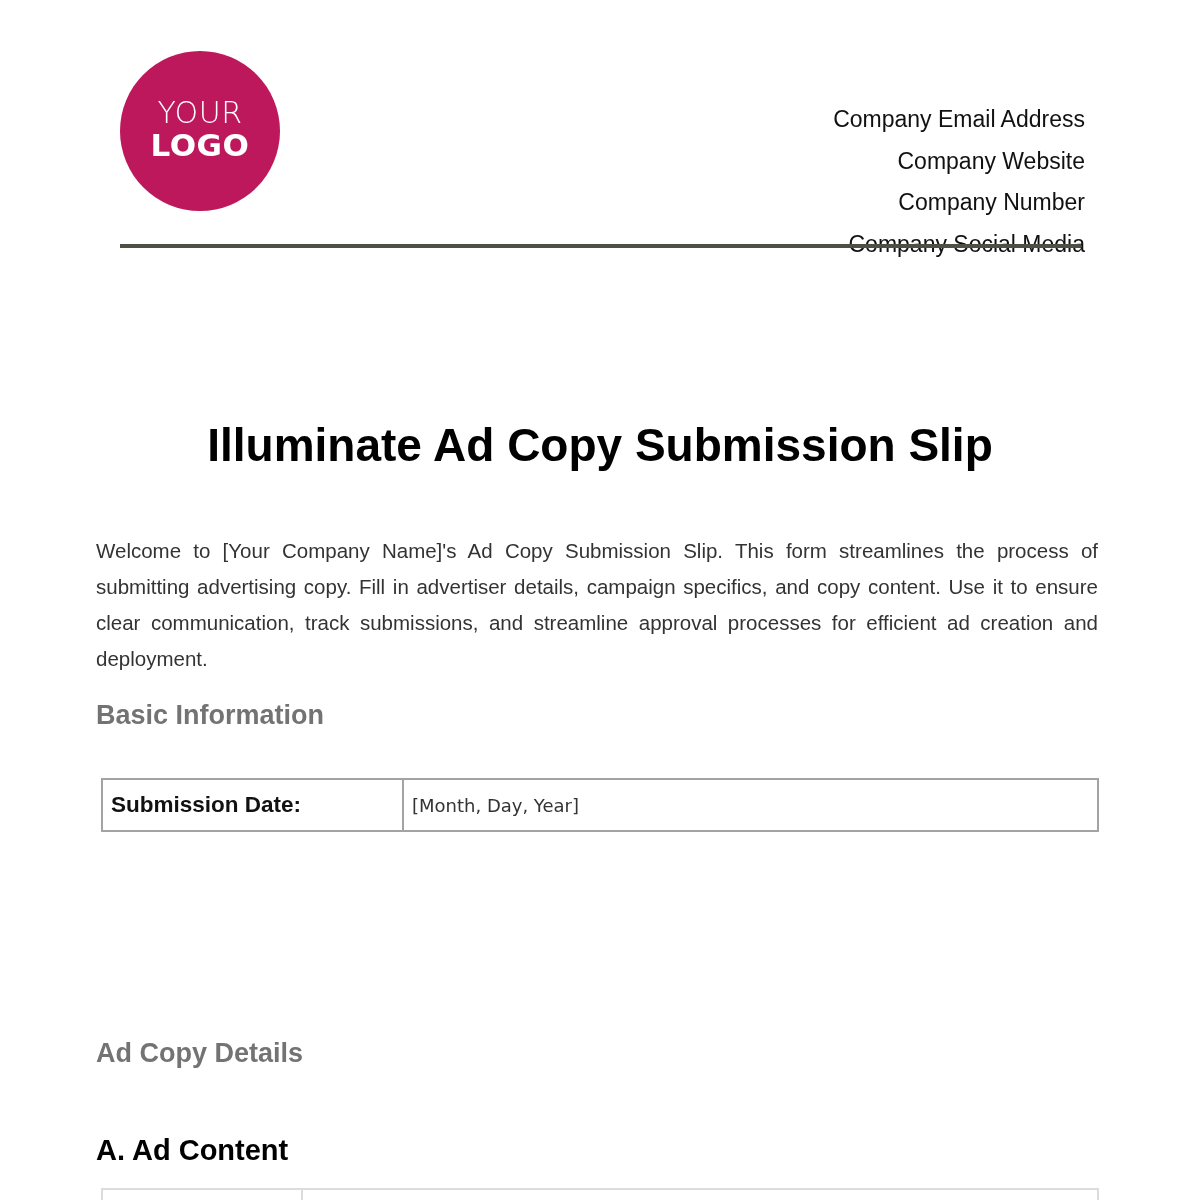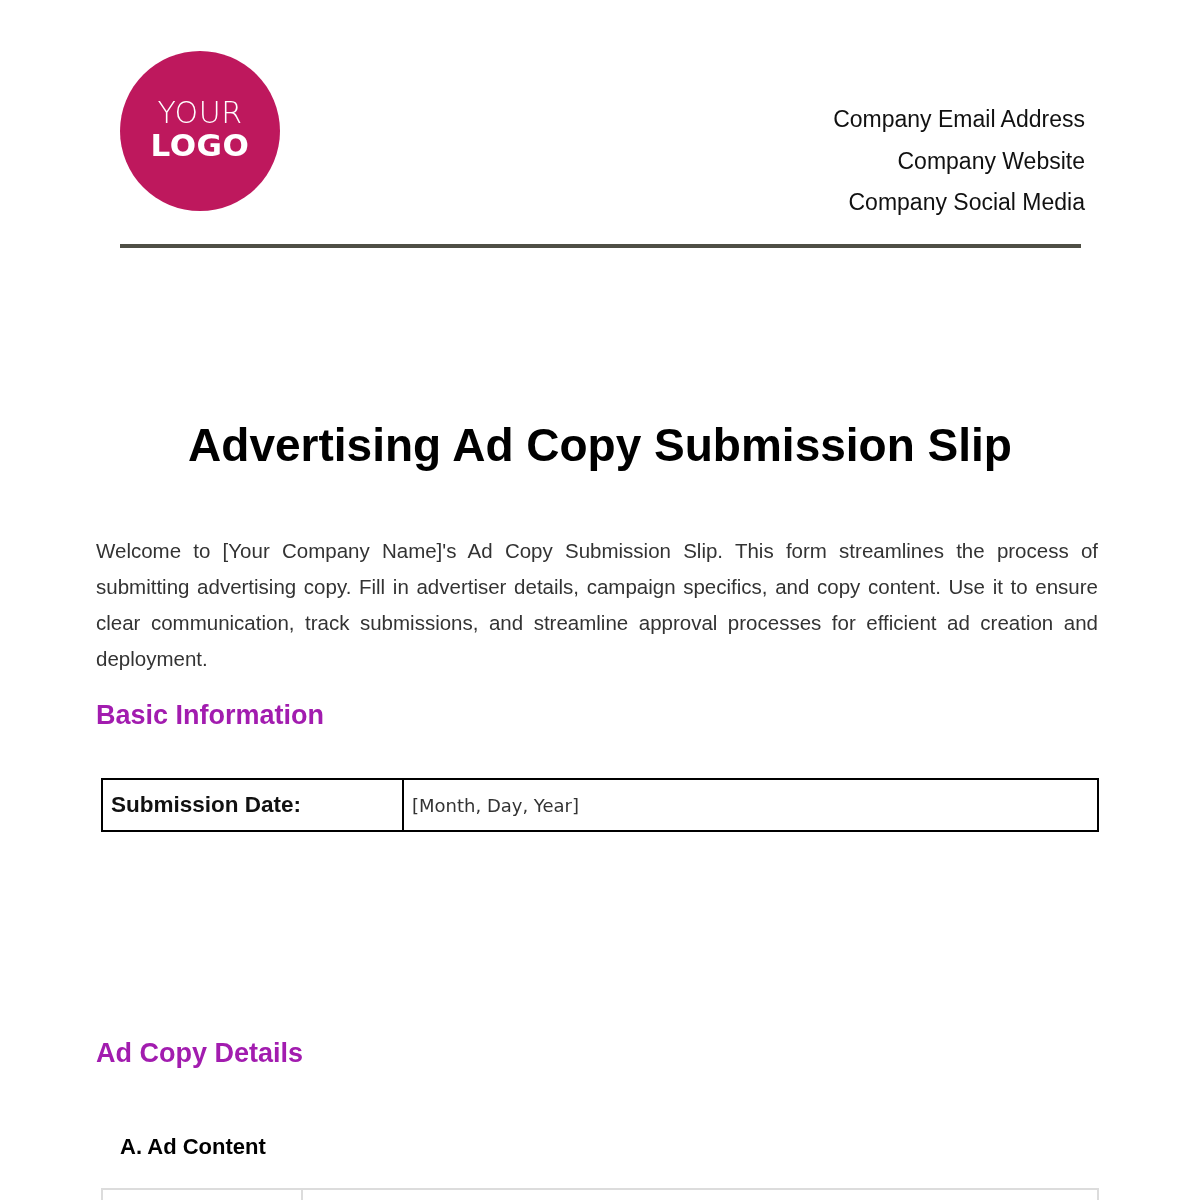--- a/index.html
+++ b/index.html
@@ -33,32 +33,32 @@
     }
 
     .intro {
       position: absolute; left: 96px; top: 533px; width: 1002px;
       font-family: Liberation Sans, sans-serif;
       font-size: 20.5px; line-height: 36px; color: #333;
       text-align: justify; text-align-last: left;
     }
 
     .h2 {
-      position: absolute; left: 96px; font-size: 27px; font-weight: bold; color: #a21caf;
+      position: absolute; left: 96px; font-size: 27px; font-weight: bold; color: #737373;
     }
     .h3 {
-      position: absolute; left: 96px; font-size: 22px; font-weight: bold; color: #000; margin-left: 24px;
+      position: absolute; left: 96px; font-size: 29px; font-weight: bold; color: #000;
     }
 
     table.info {
       position: absolute; left: 101px; top: 778px; width: 998px;
       border-collapse: collapse;
     }
     table.info td {
-      border: 2px solid #000000; height: 52px; padding: 0 8px;
+      border: 2px solid #a3a3a3; height: 52px; padding: 0 8px;
       font-size: 22.5px; vertical-align: middle;
     }
     table.info td.k { width: 301px; font-weight: bold; color: #111; }
     table.info td.v { color: #333; font-family: "DejaVu Sans", sans-serif; font-size: 18px; }
 
     table.content {
       position: absolute; left: 101px; top: 1188px; width: 998px;
       border-collapse: collapse;
     }
     table.content td { border: 2px solid #dcdcdc; height: 60px; }
@@ -68,26 +68,27 @@
 <body>
 
 <div class="logo">
   <div class="l1">YOUR</div>
   <div class="l2">LOGO</div>
 </div>
 
 <div class="contact">
   <div>Company Email Address</div>
   <div>Company Website</div>
+  <div>Company Number</div>
   <div>Company Social Media</div>
 </div>
 
 <div class="rule"></div>
 
-<h1 class="title">Advertising Ad Copy Submission Slip</h1>
+<h1 class="title">Illuminate Ad Copy Submission Slip</h1>
 
 <p class="intro">Welcome to [Your Company Name]'s Ad Copy Submission Slip. This form streamlines the process of submitting advertising copy. Fill in advertiser details, campaign specifics, and copy content. Use it to ensure clear communication, track submissions, and streamline approval processes for efficient ad creation and deployment.</p>
 
 <h2 class="h2" style="top:700px;">Basic Information</h2>
 
 <table class="info">
   <tbody>
       <tr>
     <td class="k">Submission Date:</td>
     <td class="v">[Month, Day, Year]</td>

